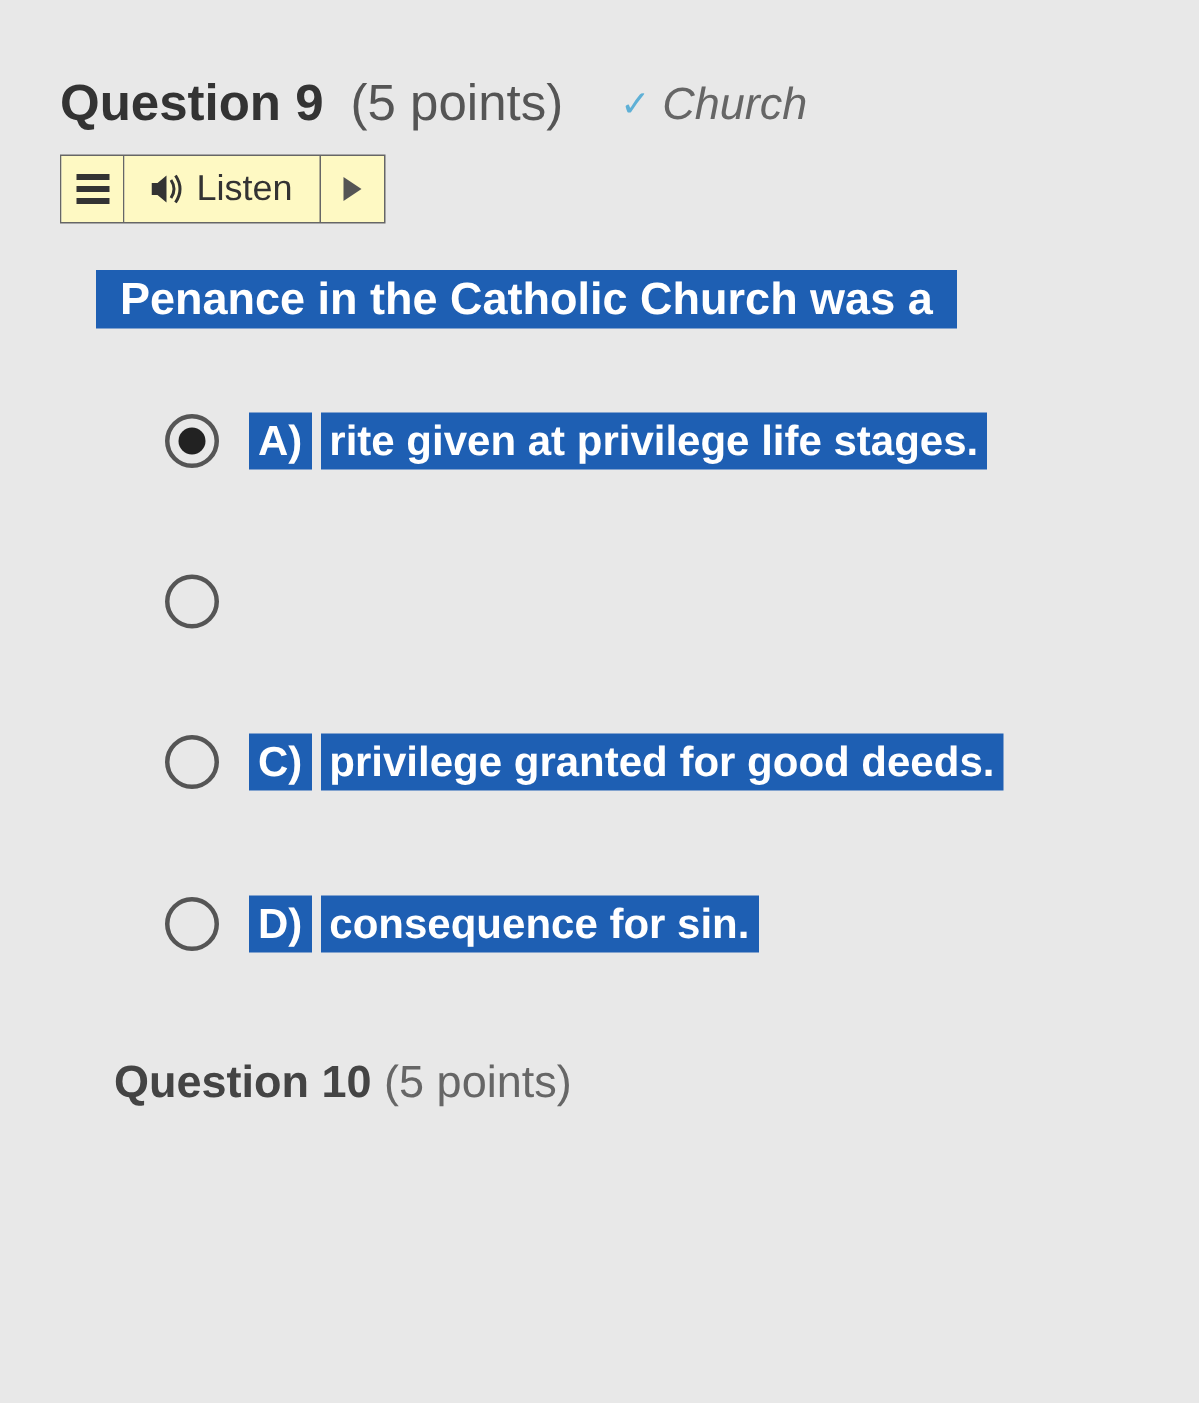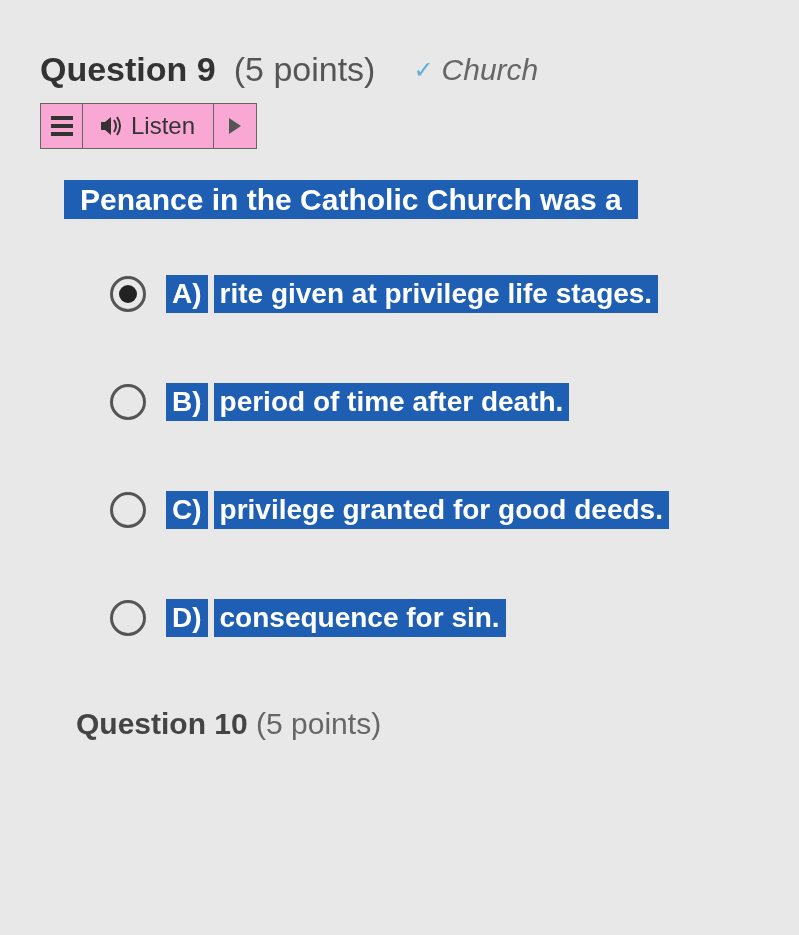--- a/index.html
+++ b/index.html
@@ -47,21 +47,21 @@
     border: 1px solid #666;
     margin-bottom: 30px;
   }
   .toolbar > div {
     border-right: 1px solid #666;
     display: flex;
     align-items: center;
     justify-content: center;
     height: 44px;
     padding: 0 10px;
-    background: #f9a8d4;
+    background: #fef9c3;
   }
   .toolbar > div:last-child { border-right: none; }
   .tb-icon { width: 42px; }
   .listen-btn {
     display: flex;
     gap: 8px;
     align-items: center;
     font-size: 24px;
     color: #333;
     padding: 0 18px !important;
@@ -187,23 +187,20 @@
 
 <div class="options">
   <div class="option">
     <div class="radio selected"></div>
     <div>
       <span class="opt-label">A)</span><span class="opt-text">rite given at privilege life stages.</span>
     </div>
   </div>
   <div class="option">
     <div class="radio"></div>
-    <div>
-      <span class="opt-label">B)</span><span class="opt-text">period of time after death.</span>
-    </div>
   </div>
   <div class="option">
     <div class="radio"></div>
     <div>
       <span class="opt-label">C)</span><span class="opt-text">privilege granted for good deeds.</span>
     </div>
   </div>
   <div class="option">
     <div class="radio"></div>
     <div>

